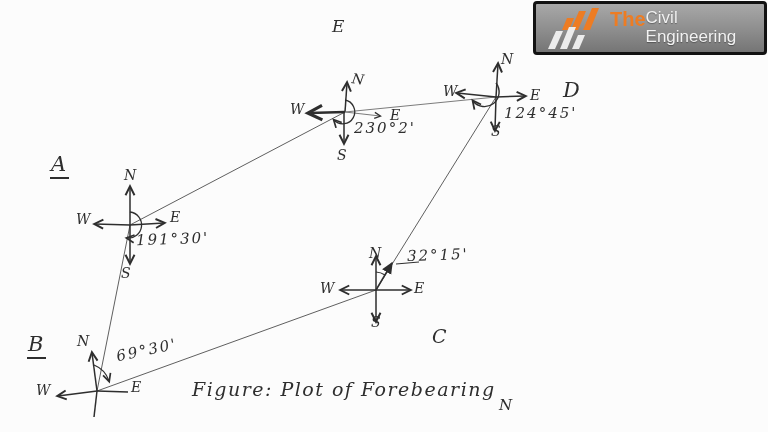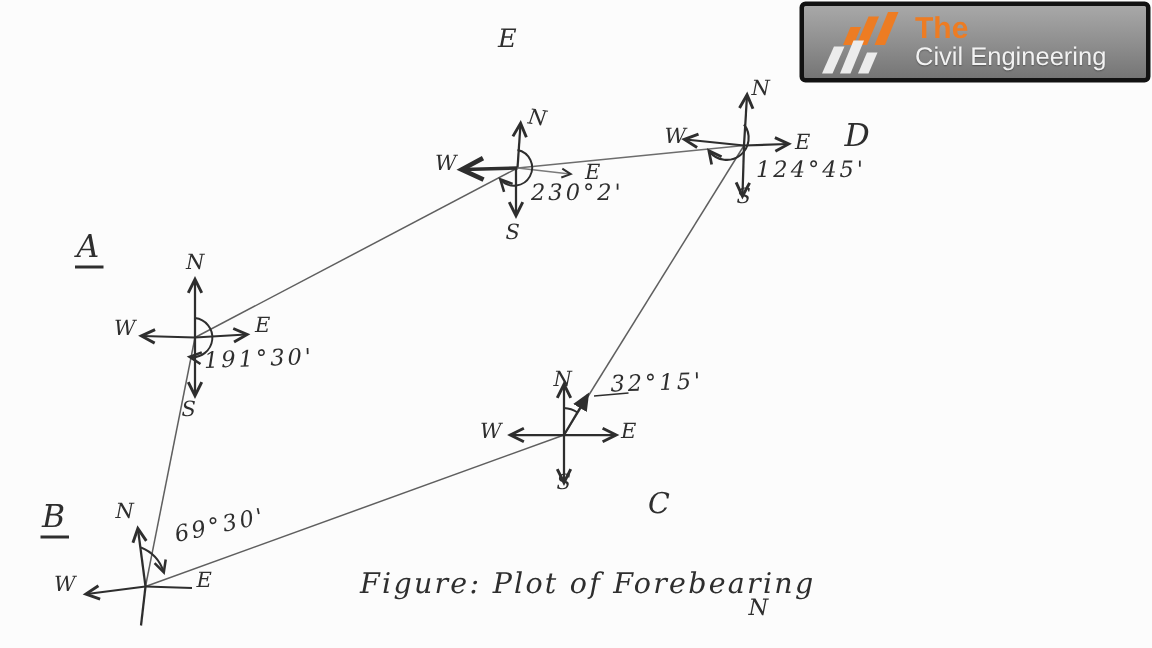--- a/index.html
+++ b/index.html
@@ -29,21 +29,21 @@
     position:absolute;top:1px;right:1px;
     width:234px;height:54px;
     background:linear-gradient(180deg,#a8a8a8 0%,#8d8d8d 55%,#757575 100%);
     border:3px solid #121212;
     border-radius:4px;
     box-sizing:border-box;
     display:flex;align-items:center;
     font-family:"Liberation Sans", sans-serif;
   }
   .logo-mark{flex:0 0 auto;margin-left:2px;}
-  .logo-text{display:flex;flex-direction:column;margin-left:-6px;}
+  .logo-text{display:flex;flex-direction:row;margin-left:-6px;}
   .logo-line1{font-weight:bold;font-size:20px;line-height:1;}
   .logo-line2{font-weight:normal;font-size:17px;line-height:1.1;color:#f2f2f2;
     text-shadow:0 1px 1px rgba(0,0,0,.35);}
 </style>
 </head>
 <body>
 
 <div class="canvas">
 
   <svg class="draw" width="768" height="432" viewBox="0 0 768 432">
@@ -134,21 +134,21 @@
   <span class="hw dir" style="left:491px;top:124px;">S</span>
   <span class="hw bearing" style="left:504px;top:106px;">124°45'</span>
 
   <span class="hw stn" style="left:332px;top:18px;font-size:17px;">E</span>
   <span class="hw dir" style="left:352px;top:72px;transform:rotate(8deg);">N</span>
   <span class="hw dir" style="left:290px;top:102px;">W</span>
   <span class="hw dir" style="left:390px;top:108px;">E</span>
   <span class="hw dir" style="left:337px;top:148px;">S</span>
   <span class="hw bearing" style="left:354px;top:121px;">230°2'</span>
 
-  <span class="hw caption" style="left:192px;top:380px;margin-left:48px;">Figure: Plot of Forebearing</span>
+  <span class="hw caption" style="left:192px;top:380px;">Figure: Plot of Forebearing</span>
   <span class="hw dir" style="left:499px;top:398px;font-size:15px;">N</span>
 
   <div class="logo">
     <svg class="logo-mark" width="78" height="48" viewBox="0 0 78 48">
       <g fill="#ED7C23">
         <path d="M24,26 L29,14 L36,14 L31,26 Z"></path>
         <path d="M33,26 L41,7  L48,7  L40,26 Z"></path>
         <path d="M45,26 L54,4  L61,4  L52,26 Z"></path>
       </g>
       <g fill="#ececec">

